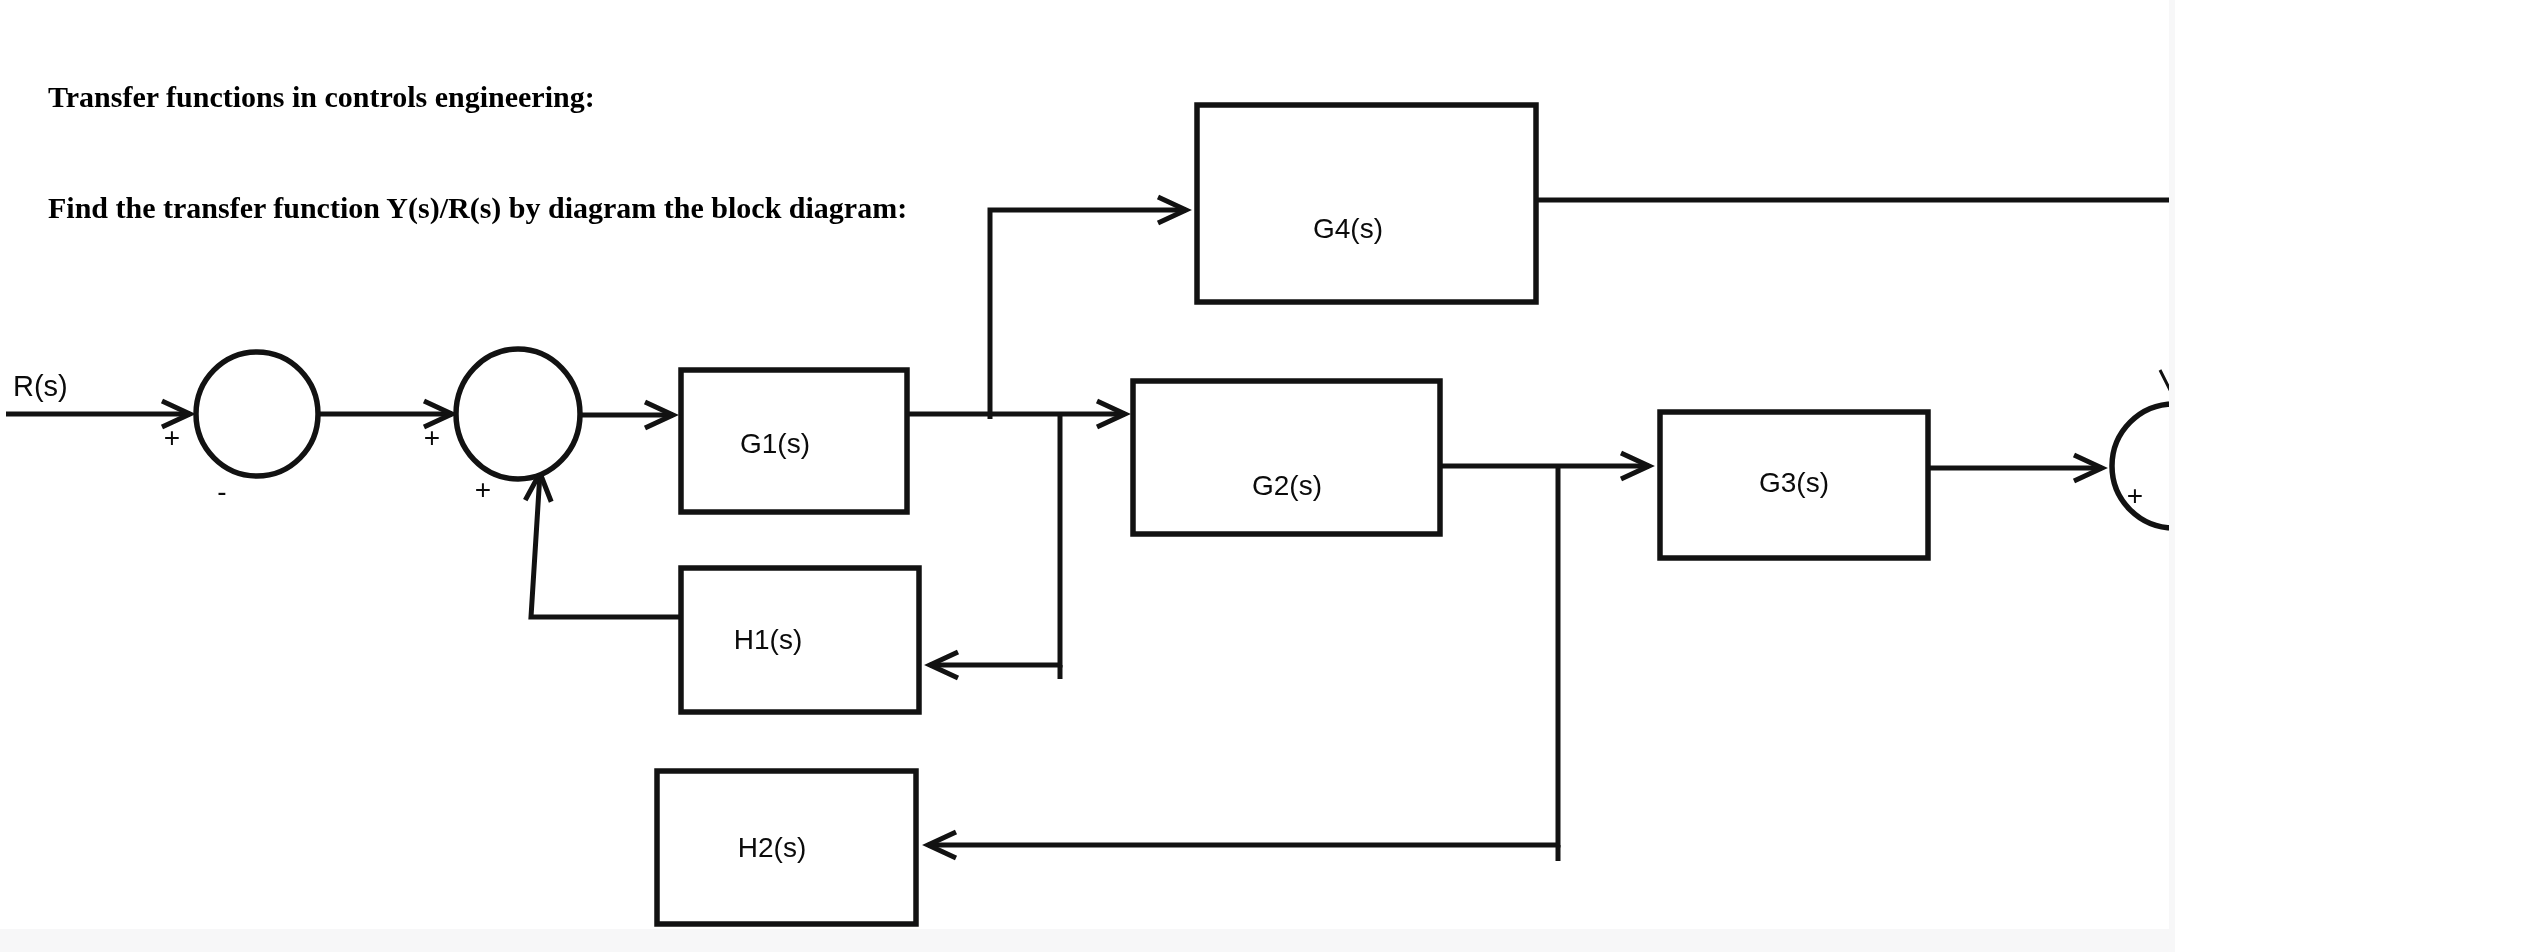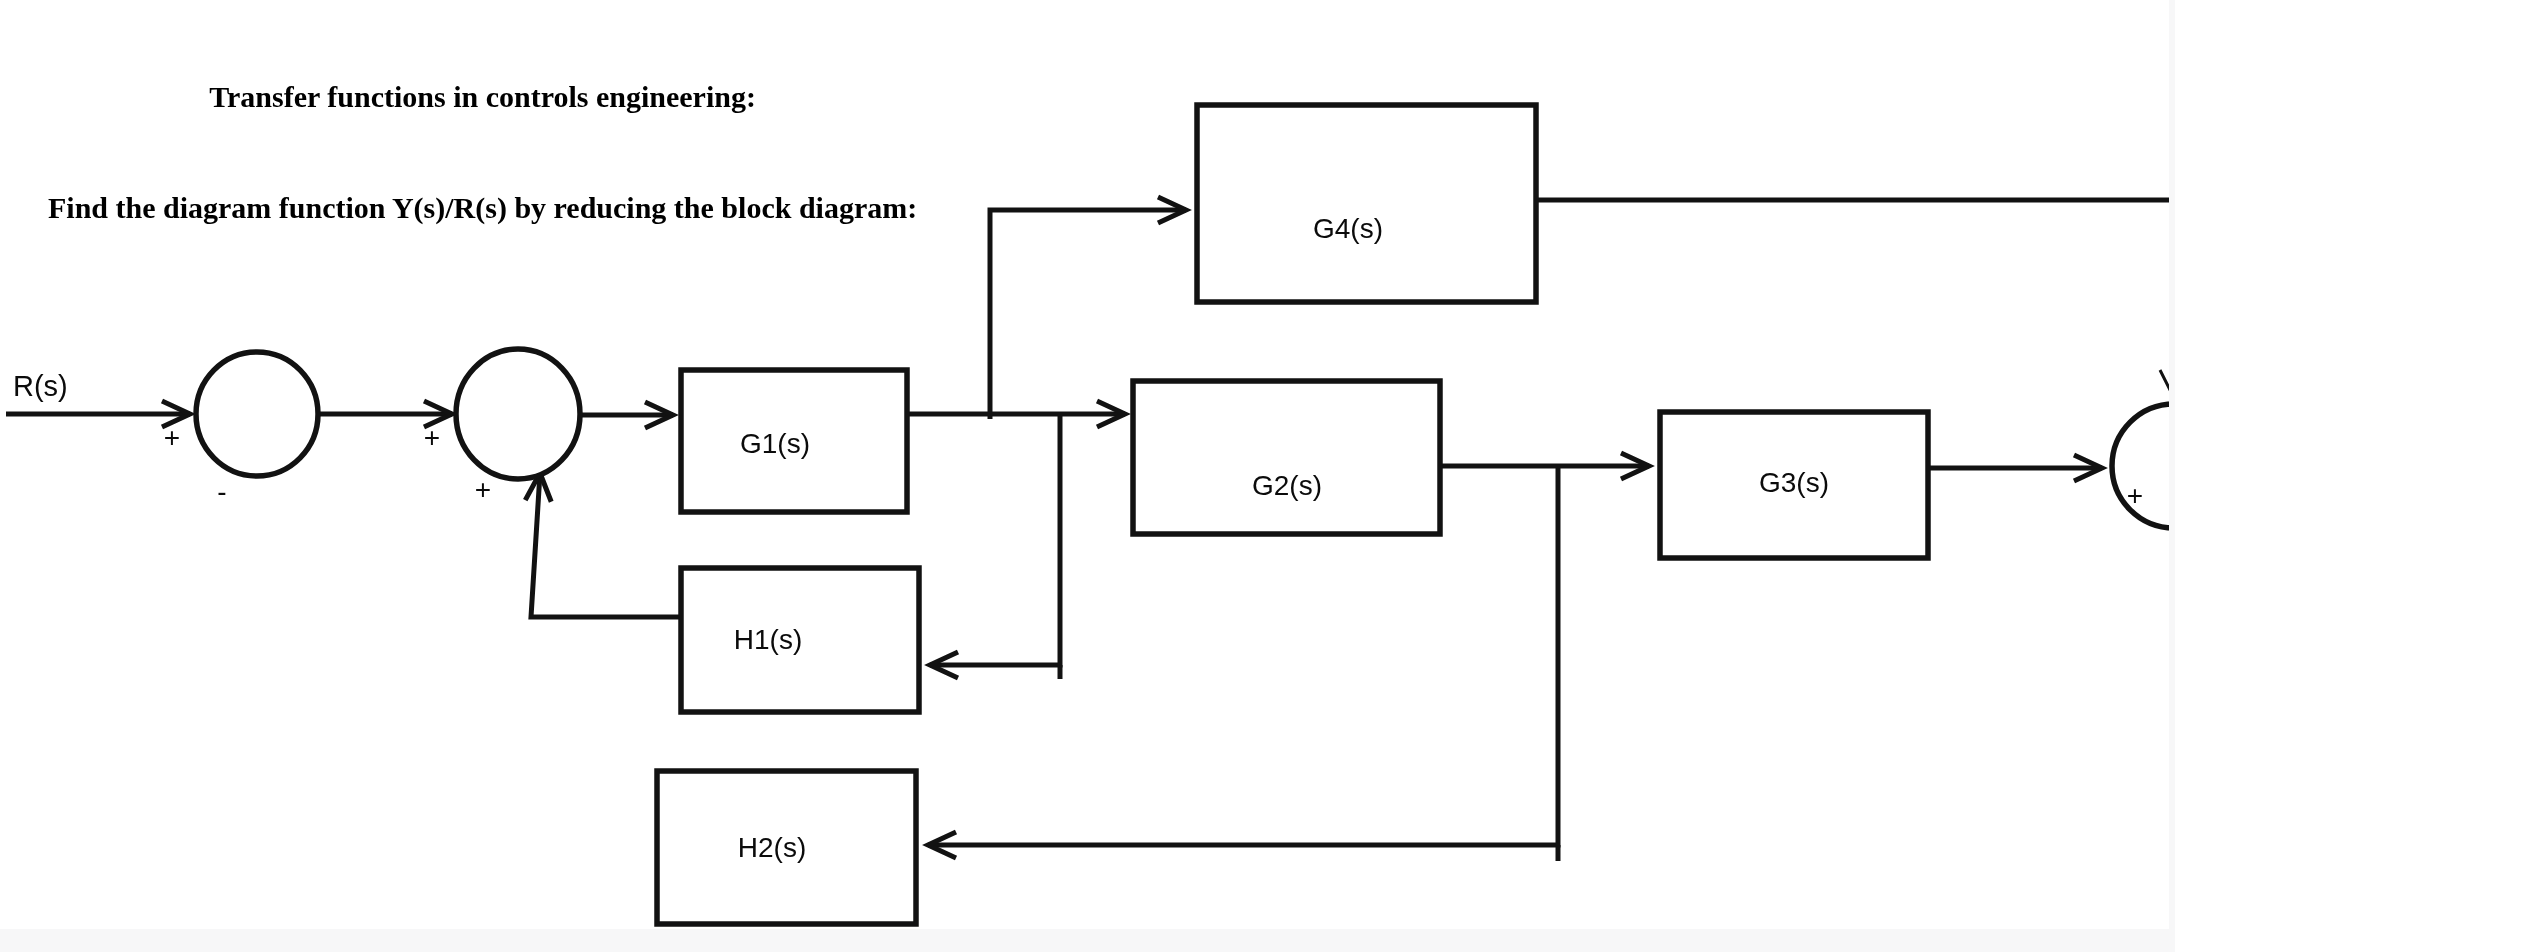--- a/index.html
+++ b/index.html
@@ -7,21 +7,20 @@
     --bg:#ffffff;
     --strip:#f7f7f8;
   }
   html,body{margin:0;padding:0;background:#fff;}
   .canvas{
     position:relative;
     width:2175px;height:952px;
     background:var(--bg);
     overflow:hidden;
     font-family:"Liberation Sans", sans-serif;
-    text-align:center;
   }
   .title-block{
     position:absolute;left:48px;top:4px;
     font-family:"Liberation Serif", serif;
     font-weight:bold;
     font-size:30px;
     line-height:37px;
     color:#000;
     white-space:pre;
   }
@@ -41,21 +40,21 @@
     background:var(--strip);
   }
 </style>
 </head>
 <body>
 
 <div class="canvas">
 
   <div class="title-block">
     <div>Transfer functions in controls engineering:</div>
-    <div>Find the diagram function Y(s)/R(s) by reducing the block diagram:</div>
+    <div>Find the transfer function Y(s)/R(s) by diagram the block diagram:</div>
   </div>
 
   <svg width="2525" height="952" viewBox="0 0 2525 952" xmlns="http://www.w3.org/2000/svg">
     <defs>
       <marker id="arrow" markerUnits="userSpaceOnUse" markerWidth="40" markerHeight="40" refX="31" refY="16" orient="auto">
         <path d="M3,3 L31,16 L3,29" fill="none" stroke="var(--line)" stroke-width="5"></path>
       </marker>
       <marker id="arrow-thin" markerUnits="userSpaceOnUse" markerWidth="40" markerHeight="40" refX="29" refY="15" orient="auto">
         <path d="M3,2 L29,15 L3,28" fill="none" stroke="var(--line)" stroke-width="3"></path>
       </marker>

